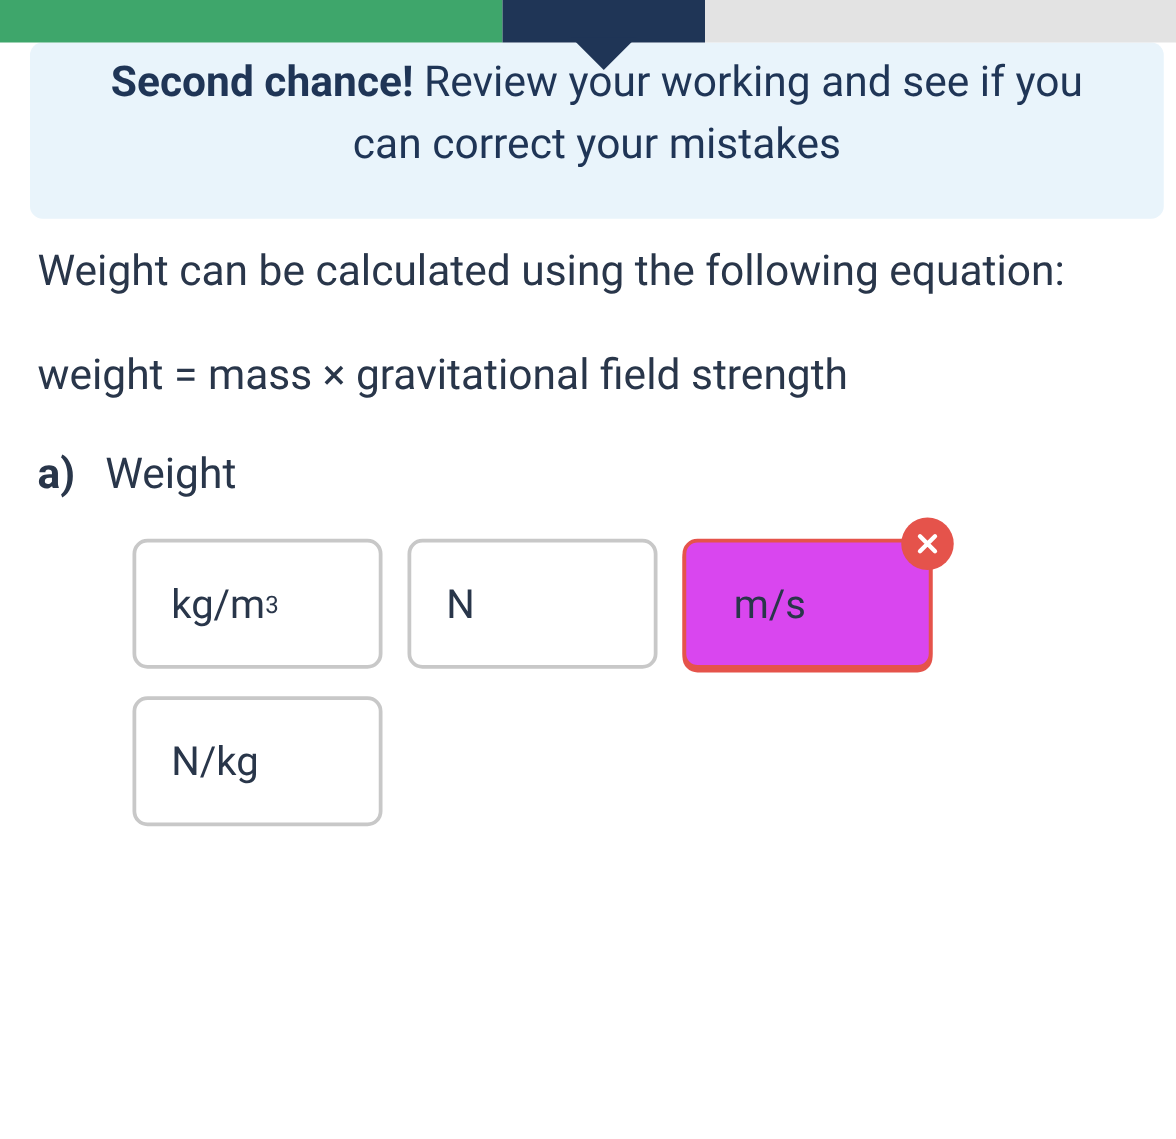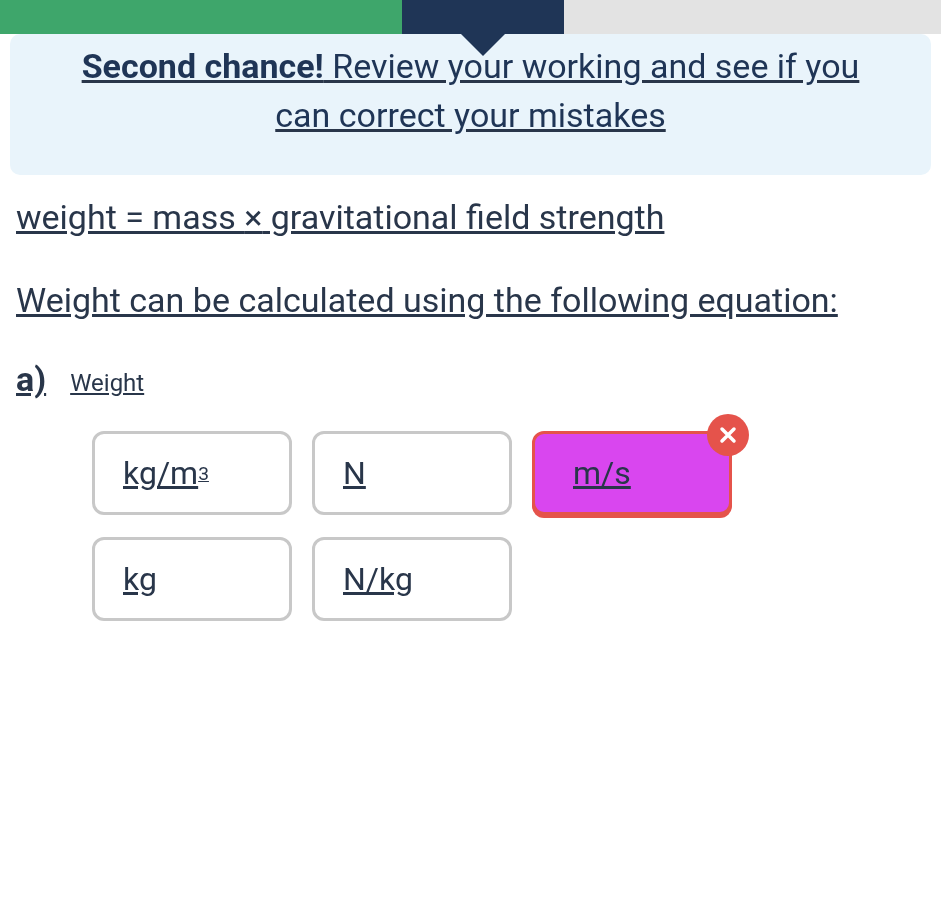--- a/index.html
+++ b/index.html
@@ -36,22 +36,21 @@
     position: absolute;
     left: 50%;
     transform: translateX(-50%);
     bottom: -22px;
     width: 0; height: 0;
     border-left: 26px solid transparent;
     border-right: 26px solid transparent;
     border-top: 26px solid #1f3556;
   }
   .content {
-    padding: 0 10px 0 10px;
-    text-decoration: underline;
+    padding: 0 10px 0 24px;
   }
   .banner {
     background: #e9f4fb;
     border-radius: 10px;
     margin: 0 0 18px 0;
     padding: 8px 40px 34px 40px;
     text-align: center;
     color: #1f3556;
     font-size: 34px;
     line-height: 1.45;
@@ -70,37 +69,37 @@
     gap: 24px;
     padding: 0 6px;
     margin-bottom: 32px;
   }
   .part-label {
     font-weight: 700;
     font-size: 34px;
     color: #29364a;
   }
   .part-text {
-    font-size: 24px;
+    font-size: 34px;
     color: #29364a;
   }
   .options {
     display: grid;
     grid-template-columns: repeat(3, 200px);
     column-gap: 20px;
     row-gap: 22px;
     padding-left: 82px;
     align-items: start;
   }
   .opt {
     position: relative;
   }
   .opt-btn {
     width: 200px;
-    height: 84px;
+    height: 104px;
     border: 3px solid #c8c8c8;
     border-radius: 12px;
     background: #ffffff;
     color: #29364a;
     font-size: 32px;
     display: flex;
     align-items: center;
     justify-content: flex-start;
     padding-left: 28px;
     cursor: pointer;
@@ -138,24 +137,24 @@
   </div>
   <div class="topbar-grey"></div>
 </div>
 
 <div class="content">
   <div class="banner">
     <b>Second chance!</b><span> Review your working and see if you can correct your mistakes</span>
   </div>
 
   <div class="body-text">
+    <p class="para">Weight can be calculated using the following equation:</p>
     <p class="para">
       <span>weight = mass </span><span class="times">×</span><span> gravitational field strength</span>
     </p>
-    <p class="para">Weight can be calculated using the following equation:</p>
   </div>
 
   <div class="part-row">
     <span class="part-label">a)</span>
     <span class="part-text">Weight</span>
   </div>
 
   <div class="options">
     <div class="opt">
       <button class="opt-btn">
@@ -175,24 +174,18 @@
           <sup></sup>
       </button>
       <div class="badge">
         <svg width="20" height="20" viewBox="0 0 20 20">
           <path d="M4 4 L16 16 M16 4 L4 16" stroke="#ffffff" stroke-width="3.5" stroke-linecap="round"></path>
         </svg>
       </div>
     </div>
     <div class="opt">
       <button class="opt-btn">
-        <span>kg</span>
-          <sup></sup>
-      </button>
-    </div>
-    <div class="opt">
-      <button class="opt-btn">
         <span>N/kg</span>
           <sup></sup>
       </button>
     </div>
   </div>
 </div>
 
 </body></html>

